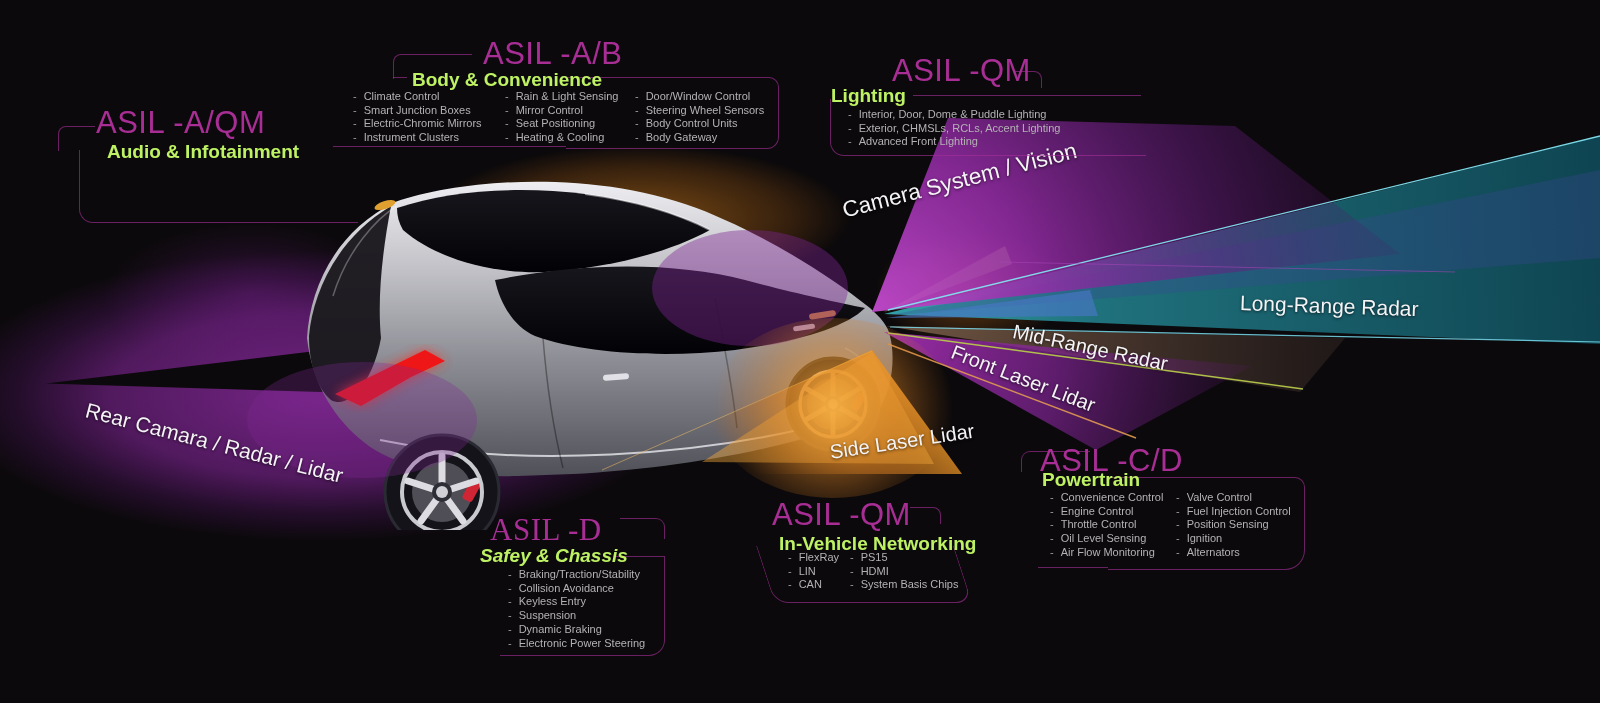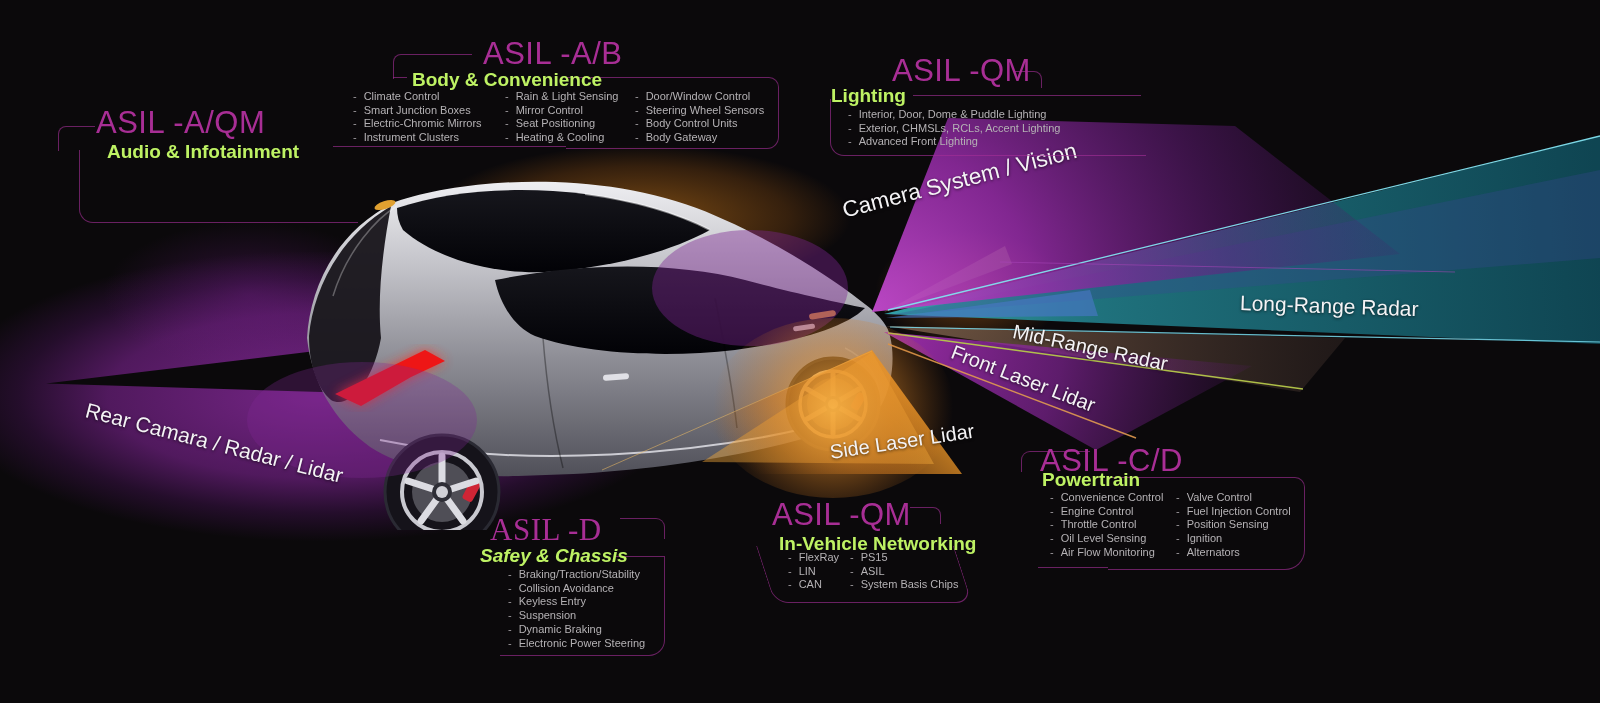--- a/index.html
+++ b/index.html
@@ -272,17 +272,17 @@
   <div class="br" style="left:756px;top:546px;width:196px;height:56px;border-left-width:1px;border-right-width:1px;border-bottom-width:1px;border-radius:0 0 16px 14px;transform:skewX(18deg);transform-origin:top left;"></div>
   <div class="t" style="left:772px;top:497px;">ASIL -QM</div>
   <div class="st" style="left:779px;top:533px;">In-Vehicle Networking</div>
   <div class="col" style="left:788px;top:551px;">
     <div class="li">FlexRay</div>
     <div class="li">LIN</div>
     <div class="li">CAN</div>
   </div>
   <div class="col" style="left:850px;top:551px;">
     <div class="li">PS15</div>
-    <div class="li">ASIL</div>
+    <div class="li">HDMI</div>
     <div class="li">System Basis Chips</div>
   </div>
 
 </div>
 
 </body></html>

